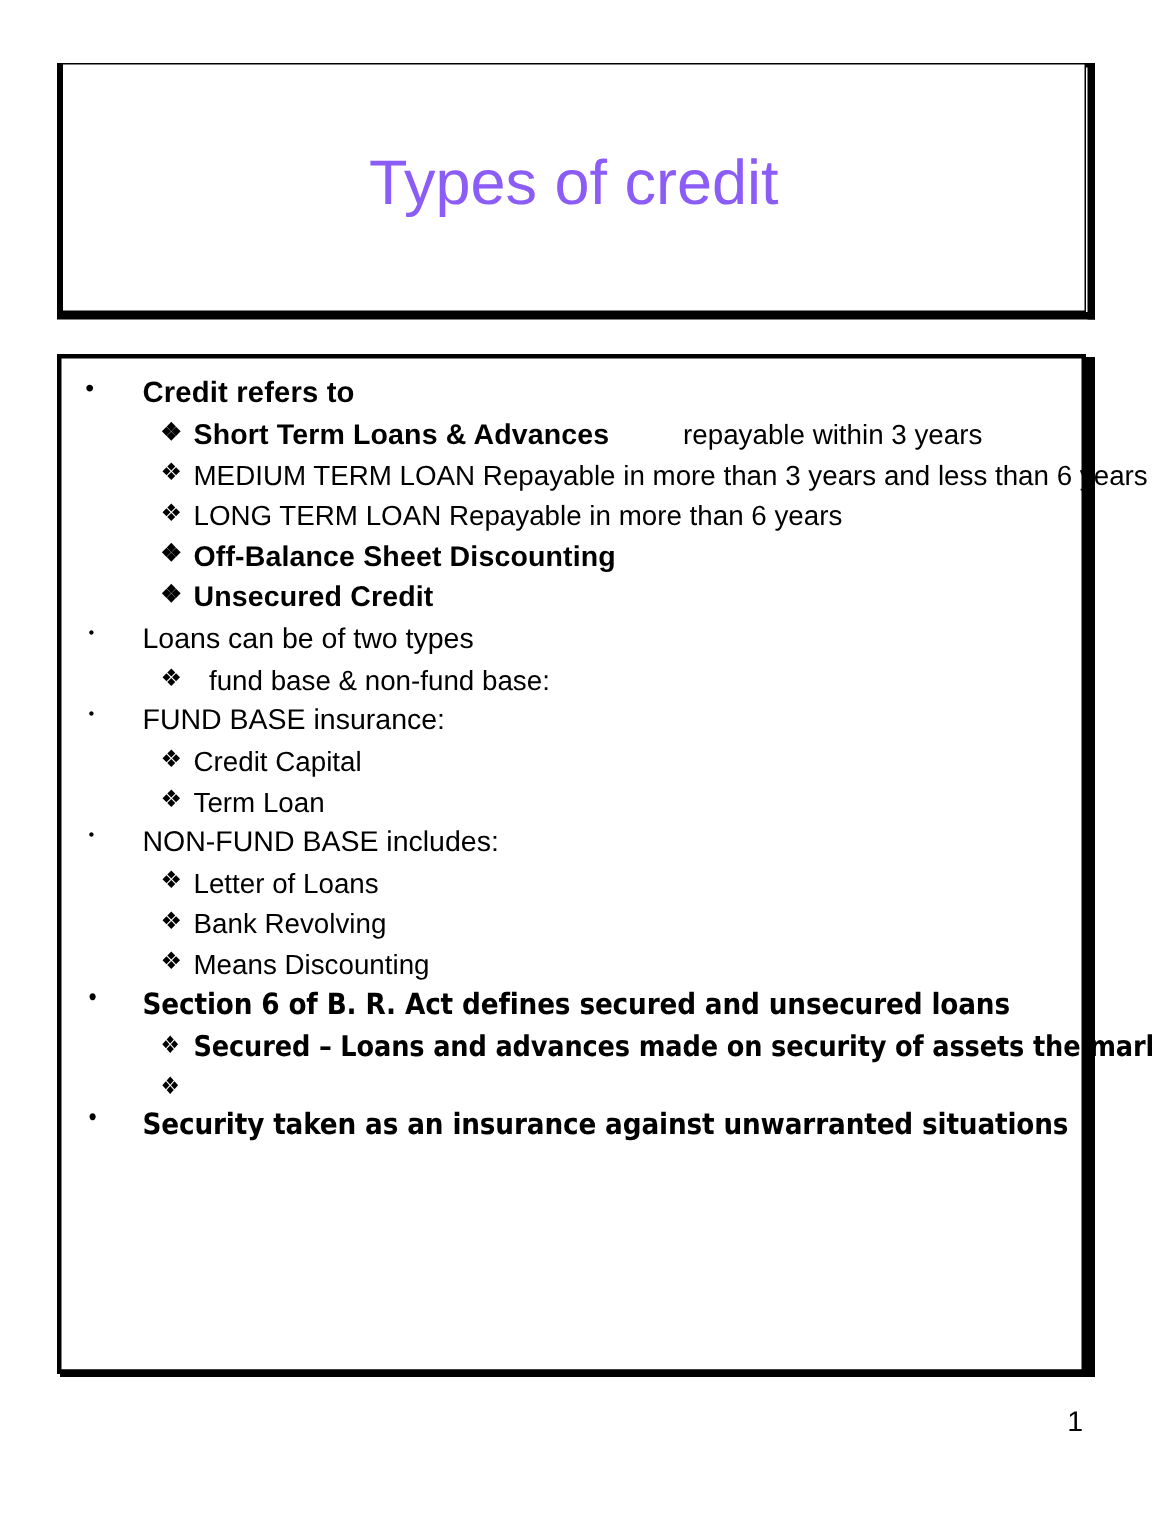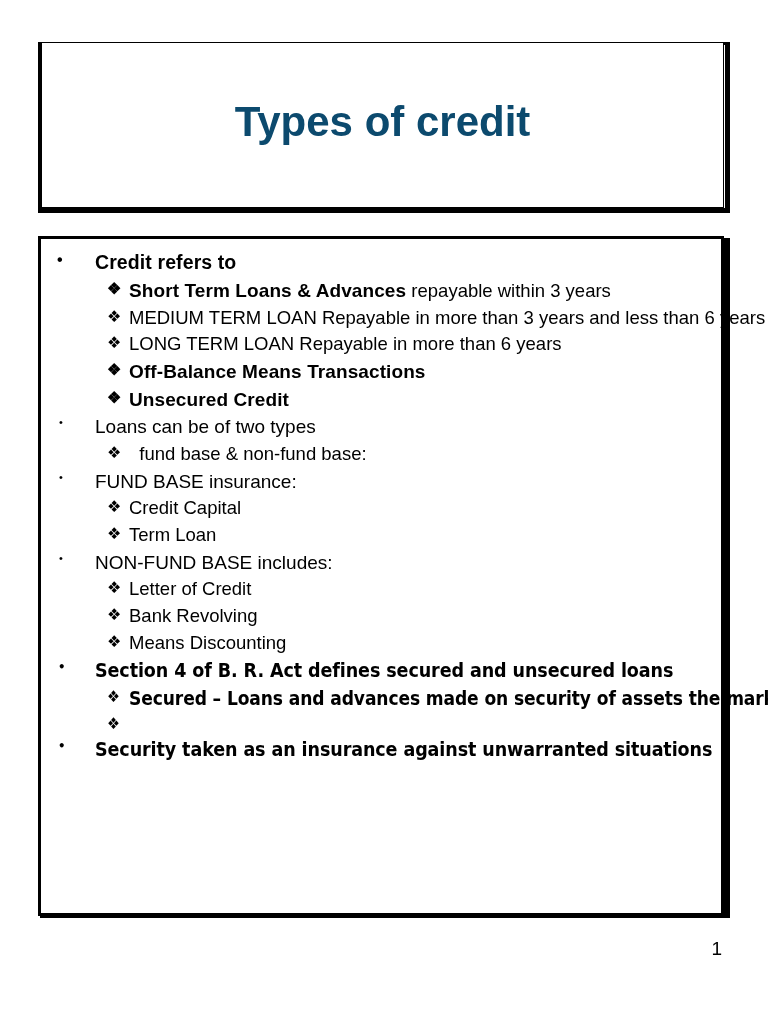--- a/index.html
+++ b/index.html
@@ -62,24 +62,24 @@
     left: 38px;
     top: 42px;
     width: 692px;
     height: 3px;
     background: #000000;
   }
 
   .title-text {
     font-family: "Liberation Sans", sans-serif;
     font-size: 42px;
-    font-weight: 700;
+    font-weight: 400;
     letter-spacing: 0px;
     line-height: 1.1;
-    color: #0c4a6e;
+    color: #8b5cf6;
     text-align: center;
     padding-bottom: 6px;
   }
 
   
   .body-box {
     position: absolute;
     left: 38px;
     top: 236px;
     width: 686px;
@@ -211,20 +211,21 @@
     letter-spacing: -0.1px;
     line-height: 1.42;
   }
 
   
   .run-plain {
     font-family: "Liberation Sans", sans-serif;
     font-weight: 400;
     font-size: 18.5px;
     letter-spacing: 0;
+    margin-left: 44px;
   }
 
   .sp-lead { white-space: pre; }
 
   
   .page-number {
     position: absolute;
     right: 46px;
     top: 938px;
     font-family: "Liberation Sans", sans-serif;
@@ -258,21 +259,21 @@
         <li class="bi lvl2 l2-plain">
           <span class="marker">❖</span>
           <span class="txt"><span class="sp-lead">MEDIUM TERM LOAN Repayable in more than 3 years and less than 6 years</span></span>
         </li>
         <li class="bi lvl2 l2-plain">
           <span class="marker">❖</span>
           <span class="txt"><span class="sp-lead">LONG TERM LOAN Repayable in more than 6 years</span></span>
         </li>
         <li class="bi lvl2 l2-strong">
           <span class="marker">❖</span>
-          <span class="txt"><span class="sp-lead">Off-Balance Means Transactions</span></span>
+          <span class="txt"><span class="sp-lead">Off-Balance Sheet Discounting</span></span>
         </li>
         <li class="bi lvl2 l2-strong">
           <span class="marker">❖</span>
           <span class="txt"><span class="sp-lead">Unsecured Credit</span></span>
         </li>
         <li class="bi lvl1-plain">
           <span class="marker">•</span>
           <span class="txt"><span class="sp-lead">Loans can be of two types</span></span>
         </li>
         <li class="bi lvl2 l2-plain">
@@ -290,33 +291,33 @@
         <li class="bi lvl2 l2-plain">
           <span class="marker">❖</span>
           <span class="txt"><span class="sp-lead">Term Loan</span></span>
         </li>
         <li class="bi lvl1-plain">
           <span class="marker">•</span>
           <span class="txt"><span class="sp-lead">NON-FUND BASE includes:</span></span>
         </li>
         <li class="bi lvl2 l2-plain">
           <span class="marker">❖</span>
-          <span class="txt"><span class="sp-lead">Letter of Credit</span></span>
+          <span class="txt"><span class="sp-lead">Letter of Loans</span></span>
         </li>
         <li class="bi lvl2 l2-plain">
           <span class="marker">❖</span>
           <span class="txt"><span class="sp-lead">Bank Revolving</span></span>
         </li>
         <li class="bi lvl2 l2-plain">
           <span class="marker">❖</span>
           <span class="txt"><span class="sp-lead">Means Discounting</span></span>
         </li>
         <li class="bi lvl1-cond">
           <span class="marker">•</span>
-          <span class="txt"><span class="sp-lead">Section 4 of B. R. Act defines secured and unsecured loans</span></span>
+          <span class="txt"><span class="sp-lead">Section 6 of B. R. Act defines secured and unsecured loans</span></span>
         </li>
         <li class="bi lvl2 l2-cond">
           <span class="marker">❖</span>
           <span class="txt"><span class="sp-lead">Secured – Loans and advances made on security of assets the market value of which is not at any time less than the amount of the loan or advances</span></span>
         </li>
         <li class="bi lvl2 l2-cond">
           <span class="marker">❖</span>
         </li>
         <li class="bi lvl1-cond">
           <span class="marker">•</span>

